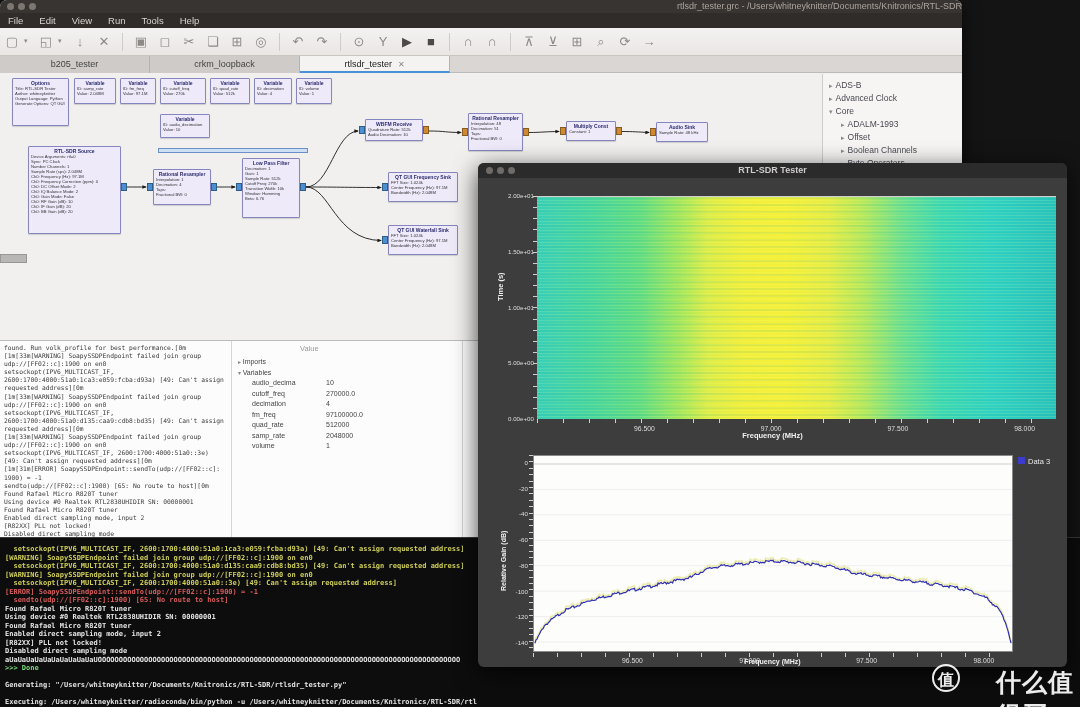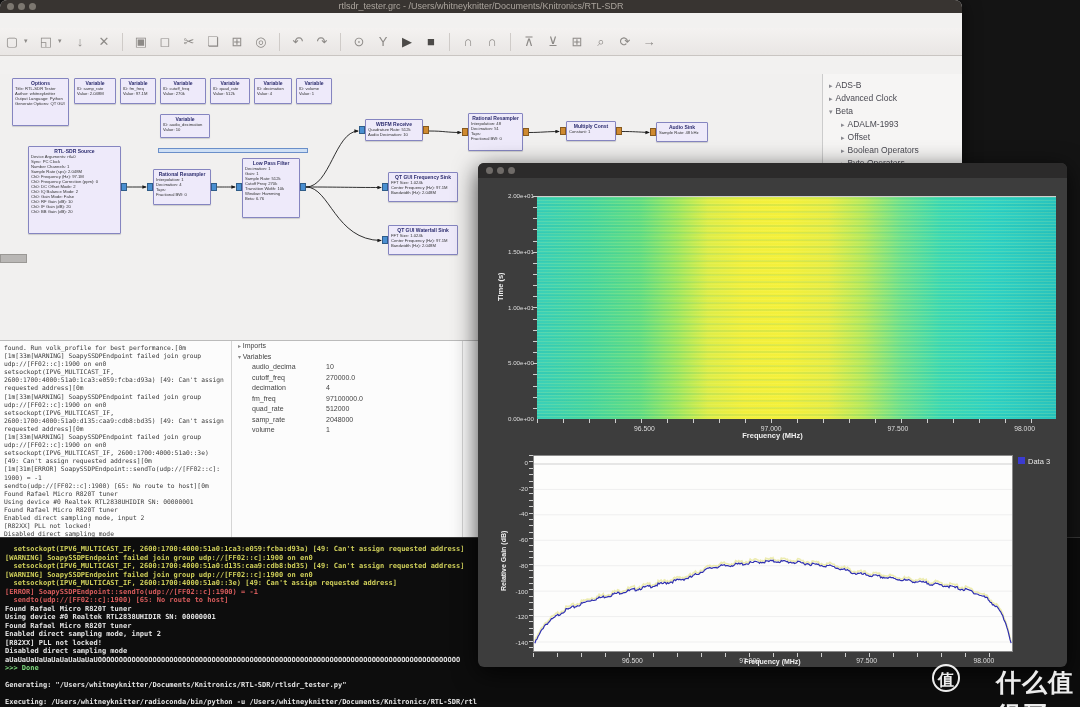--- a/index.html
+++ b/index.html
@@ -10,21 +10,21 @@
     font-family:"Liberation Sans", sans-serif;
   }
   .abs { position:absolute; }
 
   
   #grc-window { left:0; top:4; width:962px; height:557px; background:#f2f1f0;
     border-radius:7px 7px 0 0; box-shadow:0 4px 18px rgba(0,0,0,.6); }
   #grc-titlebar { left:0; top:0; width:100%; height:13px; background:#383431; border-radius:7px 7px 0 0; }
   .traffic { position:absolute; top:3px; width:7px; height:7px; border-radius:50%; background:#7c7770; }
   #grc-titlebar .t1{left:7px;} #grc-titlebar .t2{left:18px;} #grc-titlebar .t3{left:29px;}
-  #grc-title { position:absolute; top:1px; width:100%; text-align:center; font-size:9px; color:#aaa49d; }
+  #grc-title { position:absolute; top:1px; width:100%; text-align:right; font-size:9px; color:#aaa49d; }
   #grc-menubar { left:0; top:13px; width:100%; height:15px; background:#2f2c2a; }
   #grc-menubar .menu-item { float:left; color:#d8d4cf; font-size:9.5px; padding:2px 8px; }
   #grc-toolbar { left:0; top:28px; width:100%; height:28px;
     background:linear-gradient(#f4f2f1,#e9e6e4); border-bottom:1px solid #c9c5c2; }
   .tool-icon { float:left; width:24px; height:26px; margin-top:1px; text-align:center;
     font-size:13px; line-height:26px; color:#8d8a87; }
   .tool-icon.dark { color:#4c4a48; }
   .tool-caret { float:left; width:10px; font-size:7px; line-height:26px; color:#8d8a87; }
   .tool-sep { float:left; width:1px; height:18px; margin:5px 6px 0 6px; background:#cfcbc8; }
   #grc-tabbar { left:0; top:56px; width:100%; height:17px; background:#d9d6d3; border-bottom:1px solid #bbb; }
@@ -115,20 +115,28 @@
 
 <div id="screen">
 
   <div class="abs" id="grc-window">
     <div class="abs" id="grc-titlebar">
       <span class="traffic t1"></span>
       <span class="traffic t2"></span>
       <span class="traffic t3"></span>
       <div id="grc-title">rtlsdr_tester.grc - /Users/whitneyknitter/Documents/Knitronics/RTL-SDR</div>
     </div>
+    <div class="abs" id="grc-menubar">
+        <div class="menu-item">File</div>
+        <div class="menu-item">Edit</div>
+        <div class="menu-item">View</div>
+        <div class="menu-item">Run</div>
+        <div class="menu-item">Tools</div>
+        <div class="menu-item">Help</div>
+      </div>
     <div class="abs" id="grc-toolbar">
         <div class="tool-icon">▢</div>
         <div class="tool-caret">▾</div>
         <div class="tool-icon">◱</div>
         <div class="tool-caret">▾</div>
         <div class="tool-icon">↓</div>
         <div class="tool-icon">✕</div>
         <div class="tool-sep"></div>
         <div class="tool-icon">▣</div>
         <div class="tool-icon">◻</div>
@@ -148,20 +156,25 @@
         <div class="tool-icon">∩</div>
         <div class="tool-icon">∩</div>
         <div class="tool-sep"></div>
         <div class="tool-icon">⊼</div>
         <div class="tool-icon">⊻</div>
         <div class="tool-icon">⊞</div>
         <div class="tool-icon">⌕</div>
         <div class="tool-icon">⟳</div>
         <div class="tool-icon">→</div>
       </div>
+    <div class="abs" id="grc-tabbar">
+        <div class="tab">b205_tester</div>
+        <div class="tab">crkm_loopback</div>
+        <div class="tab active">rtlsdr_tester<span class="close-x">✕</span></div>
+      </div>
 
     <div class="abs" id="grc-canvas">
       <div class="abs" id="partial-block"></div>
       <div class="abs" id="canvas-artifact"></div>
       <div id="blocks-layer">
           <div class="block" style="left: 12px; top: 4px; width: 57px; height: 48px;">
             <h4>Options</h4>
             <p>Title: RTL-SDR Tester</p>
             <p>Author: whitneyknitter</p>
             <p>Output Language: Python</p>
@@ -299,24 +312,24 @@
           <path d="M429,57 C445,57 446,58.5 461,58.5" marker-end="url(#arrow)"></path>
           <path d="M529,58.5 C541,58.5 547,57.5 559,57.5" marker-end="url(#arrow)"></path>
           <path d="M622,57.5 C633,57.5 638,58 649,58.5" marker-end="url(#arrow)"></path>
         </g>
     </svg>
 
     <div class="abs" id="grc-sidebar">
       <div id="sidebar-tree" style="padding:4px 0 0 6px;">
           <div class="tree-item" style="padding-left: 0px;"><span class="arrow">▸</span><span>ADS-B</span></div>
           <div class="tree-item" style="padding-left: 0px;"><span class="arrow">▸</span><span>Advanced Clock</span></div>
-          <div class="tree-item" style="padding-left: 0px;"><span class="arrow">▾</span><span>Beta</span></div>
+          <div class="tree-item" style="padding-left: 0px;"><span class="arrow">▾</span><span>Core</span></div>
           <div class="tree-item" style="padding-left: 12px;"><span class="arrow">▸</span><span>ADALM-1993</span></div>
           <div class="tree-item" style="padding-left: 12px;"><span class="arrow">▸</span><span>Offset</span></div>
-          <div class="tree-item" style="padding-left: 12px;"><span class="arrow">▸</span><span>Boolean Operators</span></div>
+          <div class="tree-item" style="padding-left: 12px;"><span class="arrow">▸</span><span>Boolean Channels</span></div>
           <div class="tree-item" style="padding-left: 12px;"><span class="arrow">▸</span><span>Byte Operators</span></div>
           <div class="tree-item" style="padding-left: 12px;"><span class="arrow">▸</span><span>Channelizers</span></div>
           <div class="tree-item" style="padding-left: 12px;"><span class="arrow">▸</span><span>Channel Models</span></div>
           <div class="tree-item" style="padding-left: 12px;"><span class="arrow">▸</span><span>Coding</span></div>
         </div>
     </div>
 
     <div class="abs" id="grc-console">
       <div id="console-text">
           <div>found. Run volk_profile for best performance.[0m</div>
@@ -339,20 +352,21 @@
           <div>  sendto(udp://[FF02::c]:1900) [65: No route to host][0m</div>
           <div>Found Rafael Micro R820T tuner</div>
           <div>Using device #0 Realtek RTL2838UHIDIR SN: 00000001</div>
           <div>Found Rafael Micro R820T tuner</div>
           <div>Enabled direct sampling mode, input 2</div>
           <div>[R82XX] PLL not locked!</div>
           <div>Disabled direct sampling mode</div>
         </div>
       <div id="console-divider"></div>
       <div id="vars-panel">
+        <div id="vars-header">Value</div>
         <div id="vars-rows" style="position:relative; padding-left:6px;">
             <div class="var-row" style="padding-left: 0px; position: relative;"><span class="vr-arrow">▸ </span><span>Imports</span><span class="vr-val"></span></div>
             <div class="var-row" style="padding-left: 0px; position: relative;"><span class="vr-arrow">▾ </span><span>Variables</span><span class="vr-val"></span></div>
             <div class="var-row" style="padding-left: 14px; position: relative;"><span class="vr-arrow"></span><span>audio_decima</span><span class="vr-val">10</span></div>
             <div class="var-row" style="padding-left: 14px; position: relative;"><span class="vr-arrow"></span><span>cutoff_freq</span><span class="vr-val">270000.0</span></div>
             <div class="var-row" style="padding-left: 14px; position: relative;"><span class="vr-arrow"></span><span>decimation</span><span class="vr-val">4</span></div>
             <div class="var-row" style="padding-left: 14px; position: relative;"><span class="vr-arrow"></span><span>fm_freq</span><span class="vr-val">97100000.0</span></div>
             <div class="var-row" style="padding-left: 14px; position: relative;"><span class="vr-arrow"></span><span>quad_rate</span><span class="vr-val">512000</span></div>
             <div class="var-row" style="padding-left: 14px; position: relative;"><span class="vr-arrow"></span><span>samp_rate</span><span class="vr-val">2048000</span></div>
             <div class="var-row" style="padding-left: 14px; position: relative;"><span class="vr-arrow"></span><span>volume</span><span class="vr-val">1</span></div>
@@ -364,20 +378,21 @@
 
   <div class="abs" id="terminal">
     <div id="terminal-body"><div class="tl-yellow">  setsockopt(IPV6_MULTICAST_IF, 2600:1700:4000:51a0:1ca3:e059:fcba:d93a) [49: Can't assign requested address]</div><div class="tl-yellow">[WARNING] SoapySSDPEndpoint failed join group udp://[FF02::c]:1900 on en0</div><div class="tl-yellow">  setsockopt(IPV6_MULTICAST_IF, 2600:1700:4000:51a0:d135:caa9:cdb8:bd35) [49: Can't assign requested address]</div><div class="tl-yellow">[WARNING] SoapySSDPEndpoint failed join group udp://[FF02::c]:1900 on en0</div><div class="tl-yellow">  setsockopt(IPV6_MULTICAST_IF, 2600:1700:4000:51a0::3e) [49: Can't assign requested address]</div><div class="tl-red">[ERROR] SoapySSDPEndpoint::sendTo(udp://[FF02::c]:1900) = -1</div><div class="tl-red">  sendto(udp://[FF02::c]:1900) [65: No route to host]</div><div class="tl-white">Found Rafael Micro R820T tuner</div><div class="tl-white">Using device #0 Realtek RTL2838UHIDIR SN: 00000001</div><div class="tl-white">Found Rafael Micro R820T tuner</div><div class="tl-white">Enabled direct sampling mode, input 2</div><div class="tl-white">[R82XX] PLL not locked!</div><div class="tl-white">Disabled direct sampling mode</div><div class="tl-white">aUaUaUaUaUaUaUaUaUaUaUOOOOOOOOOOOOOOOOOOOOOOOOOOOOOOOOOOOOOOOOOOOOOOOOOOOOOOOOOOOOOOOOOOOOOOOOOOOOOOOOOOOOOO</div><div class="tl-green">&gt;&gt;&gt; Done</div><div class="tl-white">&nbsp;</div><div class="tl-white">Generating: "/Users/whitneyknitter/Documents/Knitronics/RTL-SDR/rtlsdr_tester.py"</div><div class="tl-white">&nbsp;</div><div class="tl-white">Executing: /Users/whitneyknitter/radioconda/bin/python -u /Users/whitneyknitter/Documents/Knitronics/RTL-SDR/rtl</div></div>
   </div>
 
   <div class="abs" id="sdr-window">
     <div class="abs" id="sdr-titlebar">
       <span class="traffic t1"></span>
       <span class="traffic t2"></span>
       <span class="traffic t3"></span>
+      <div id="sdr-title">RTL-SDR Tester</div>
     </div>
 
     <div class="abs axis-label" style="left:18px; top:138px; transform:rotate(-90deg); transform-origin:left top;">Time (s)</div>
     <div class="abs" id="wf-yaxis-ticks"></div>
     <div class="abs" id="wf-plot">
       <div id="wf-streaks"></div>
     </div>
     <div class="abs" id="wf-xaxis-ticks"></div>
     <div id="wf-ylabels">
         <div class="abs tick-label" style="left: 26px; top: 29px; width: 30px; text-align: right; font-size: 6.2px;">2.00e+01</div>

